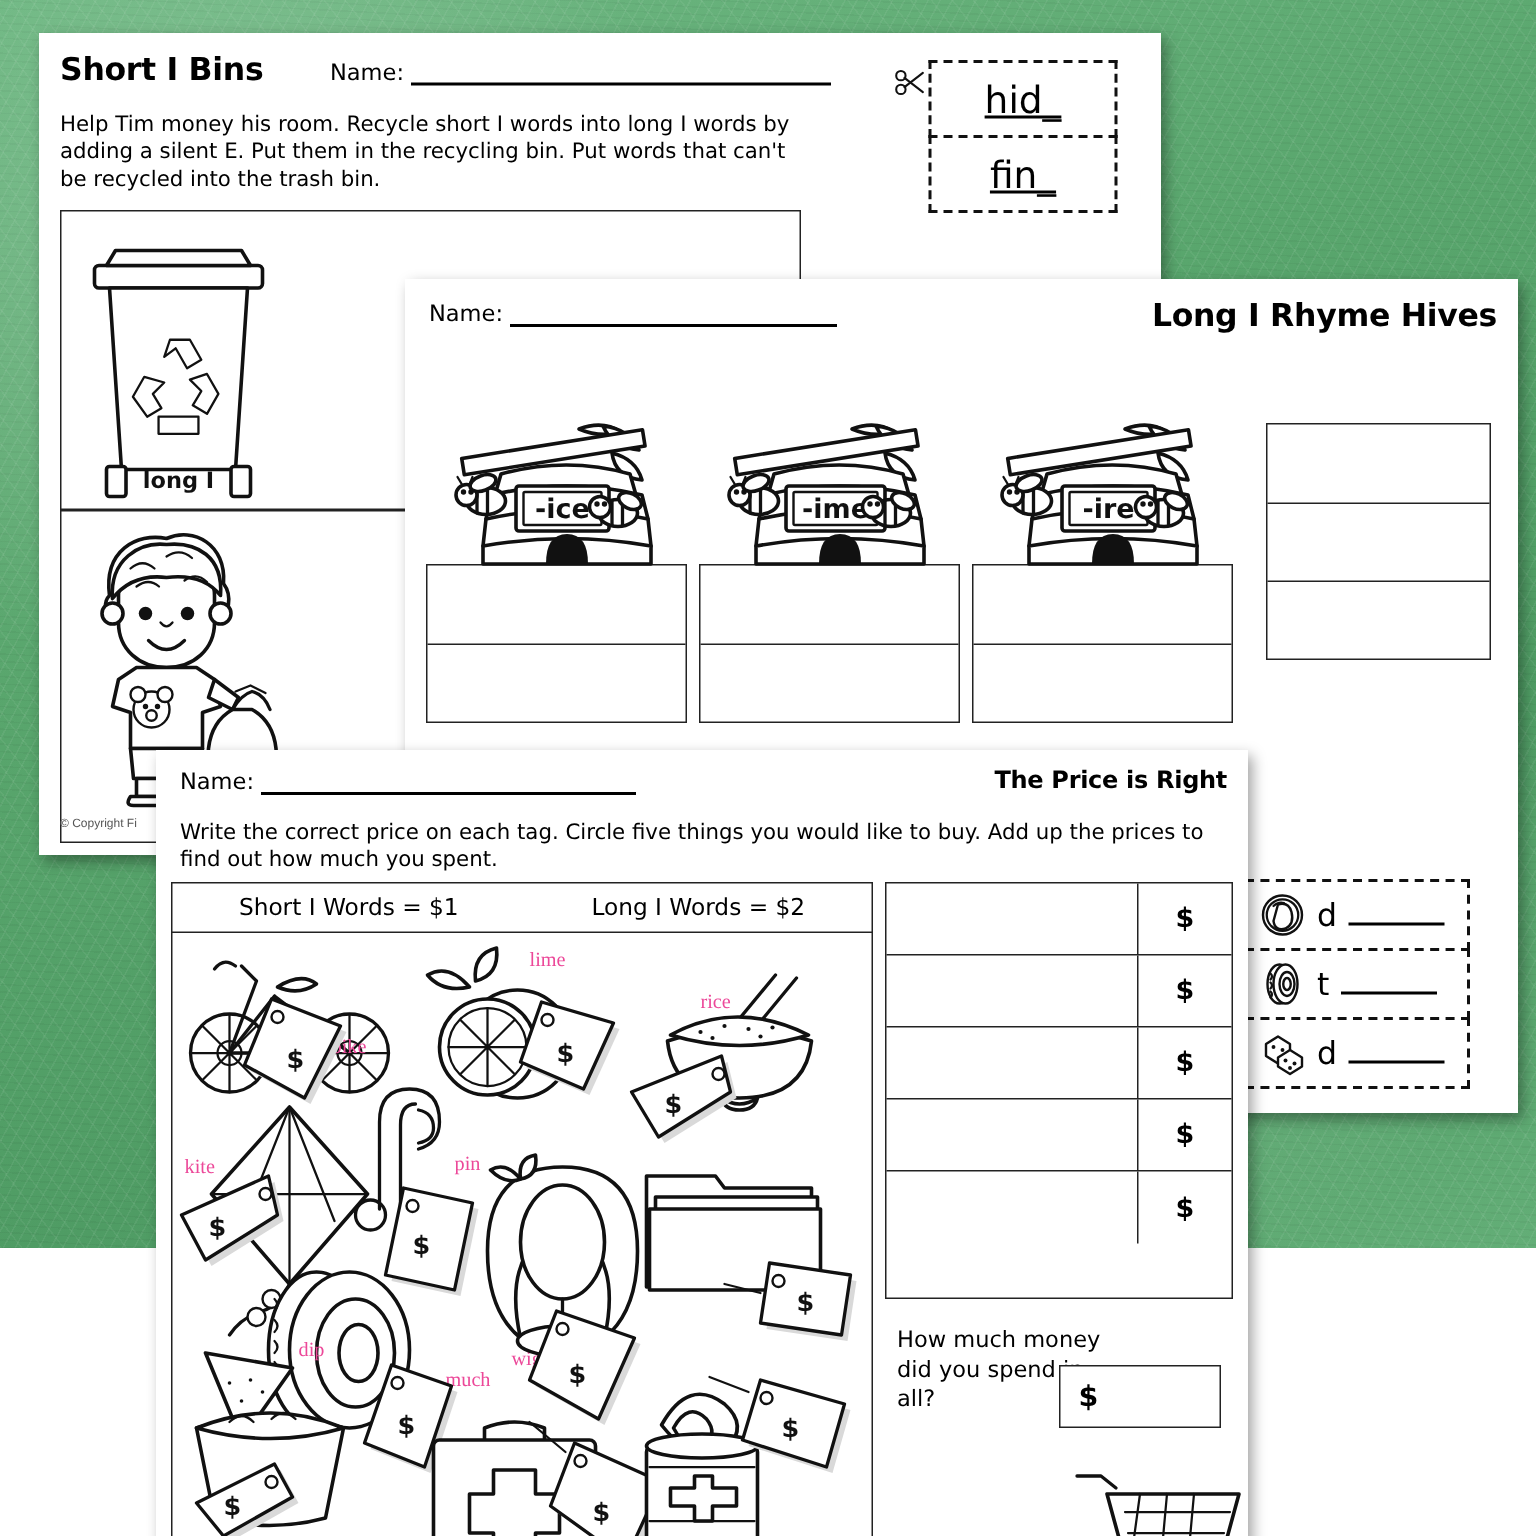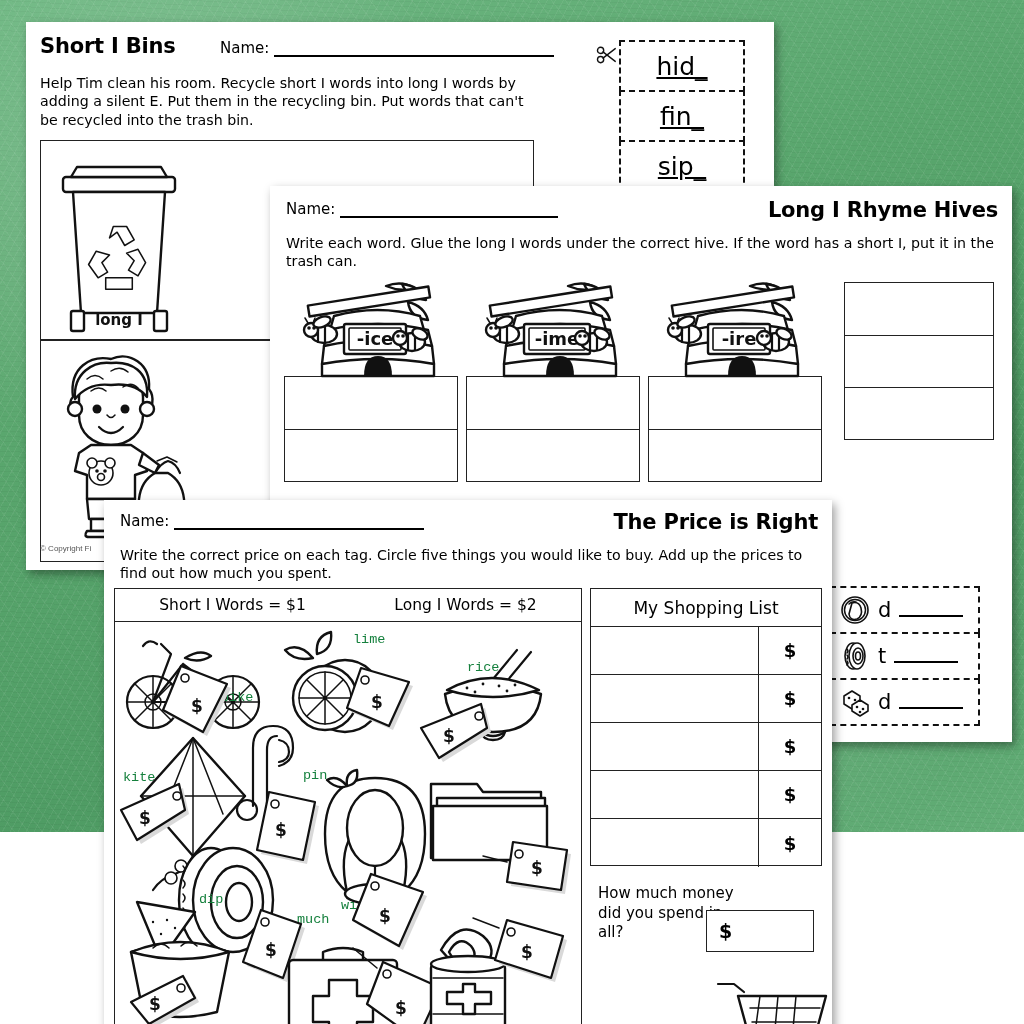--- a/index.html
+++ b/index.html
@@ -86,39 +86,39 @@
   #hv-strips { position: absolute; left: 560px; top: 400px; width: 150px; }
   .wstrip {
     border: 2px dashed #111; height: 48px; margin-bottom: -2px;
     display: flex; align-items: center; gap: 8px; padding-left: 8px; background: #fff;
   }
   .wstrip .wtext { font-size: 21px; font-family: "DejaVu Sans", sans-serif; }
   .wstrip .wline { display:inline-block; border-bottom: 2.5px solid #000; width: 64px; height: 14px; }
 
   
   #pr-name { position: absolute; left: 16px; top: 12px; font-size: 14px; }
-  #pr-title { position: absolute; right: 14px; top: 10px; font-size: 21px; }
+  #pr-title { position: absolute; right: 14px; top: 10px; font-size: 16px; }
   #pr-instr { position: absolute; left: 16px; top: 46px; width: 700px; }
   #pr-wordbox { left: 10px; top: 88px; width: 468px; height: 34px; }
   #pr-wordbox-inner {
     display: flex; align-items: center; justify-content: space-around;
     height: 100%; font-size: 15.5px; font-family: "DejaVu Sans", sans-serif;
   }
   #pr-picbox { left: 10px; top: 122px; width: 468px; height: 430px; border-top: none; }
   #pr-list { left: 486px; top: 88px; width: 232px; height: 278px; }
   .list-head { height: 38px; border-bottom: 1.6px solid #222; display:flex; align-items:center; justify-content:center; font-size: 17px; font-family:"DejaVu Sans", sans-serif; }
   .list-row { height: 48px; border-bottom: 1.6px solid #222; display: flex; }
   .list-row:last-child { border-bottom: none; }
   .list-row .lc1 { flex: 1; border-right: 1.6px solid #222; }
   .list-row .lc2 { width: 62px; display:flex; align-items:center; justify-content:center; font-size: 18px; font-weight: bold; font-family:"DejaVu Sans", sans-serif; }
   #pr-q { position: absolute; left: 494px; top: 384px; width: 140px; font-size: 15px; line-height: 1.30; }
   #pr-qbox { left: 602px; top: 410px; width: 108px; height: 42px; display:flex; align-items:center; padding-left: 12px; font-size: 19px; font-weight:bold; font-family:"DejaVu Sans", sans-serif; }
 
   .piclabel {
-    position: absolute; font-size: 13.5px; font-family: Liberation Mono, monospace; color: #15803d; text-align: right;
+    position: absolute; font-size: 13.5px; font-family: Liberation Serif, serif; color: #ec4899; text-align: right;
   }
   svg { display: block; overflow: visible; }
   .ln { fill: none; stroke: #111; stroke-width: 2.2; stroke-linecap: round; stroke-linejoin: round; }
   .ln-t { fill: none; stroke: #111; stroke-width: 1.5; stroke-linecap: round; stroke-linejoin: round; }
   .fl { fill: #fff; stroke: #111; stroke-width: 2.4; stroke-linejoin: round; }
   .fl-t { fill: #fff; stroke: #111; stroke-width: 1.6; stroke-linejoin: round; }
   .blk { fill: #111; }
   .tag { fill: #fff; stroke: #111; stroke-width: 2.2; stroke-linejoin: round; }
   .tagsh { fill: #d9d9d9; stroke: none; }
   .dollar { font-family: "DejaVu Sans", sans-serif; font-weight: bold; font-size: 17px; fill: #111; }
@@ -132,21 +132,21 @@
   <div class="sheet" id="sheet-bins">
 
     <div id="bins-head">
       <div class="title" id="bins-title">Short I Bins</div>
       <div id="bins-name" class="hand">
         <span class="namelabel">Name:</span>
         <span class="nameline" style="width:280px;height:15px;"></span>
       </div>
     </div>
 
-    <div class="instr hand" id="bins-instr">Help Tim clean his room. Recycle short I words into long I words by adding a silent E. Put them in the recycling bin. Put words that can't be recycled into the trash bin.</div>
+    <div class="instr hand" id="bins-instr">Help Tim money his room. Recycle short I words into long I words by adding a silent E. Put them in the recycling bin. Put words that can't be recycled into the trash bin.</div>
 
     <div class="box" id="bins-box1">
       <svg width="128" height="170" viewBox="0 0 128 170" style="position:absolute;left:14px;top:22px;">
         <rect class="fl" x="8" y="14" width="112" height="15" rx="3"></rect>
         <path class="fl" d="M16 14 L22 4 L106 4 L112 14 Z"></path>
         <path class="fl" d="M18 29 L26 150 L102 150 L110 29 Z"></path>
         <rect class="fl" x="16" y="148" width="13" height="20" rx="2"></rect>
         <rect class="fl" x="99" y="148" width="13" height="20" rx="2"></rect>
 
         <g transform="translate(64,92) scale(0.95)">
@@ -208,32 +208,30 @@
     <svg id="scissors" viewBox="0 0 24 24">
       <circle class="ln-t" cx="5" cy="17" r="3.4"></circle>
       <circle class="ln-t" cx="5" cy="7" r="3.4"></circle>
       <path class="ln-t" d="M7.6 15.4 L21 5"></path>
       <path class="ln-t" d="M7.6 8.6 L21 19"></path>
     </svg>
 
     <div id="cut-strip">
       <div class="strip-cell">hid_</div>
       <div class="strip-cell">fin_</div>
-      <div class="strip-cell">sip_</div>
     </div>
   </div>
 
   <div class="sheet" id="sheet-hives">
 
     <div id="hv-name" class="hand">
       <span class="namelabel">Name:</span>
       <span class="nameline" style="width:218px;height:15px;"></span>
     </div>
     <div class="title" id="hv-title">Long I Rhyme Hives</div>
-    <div class="instr hand" id="hv-instr">Write each word. Glue the long I words under the correct hive. If the word has a short I, put it in the trash can.</div>
 
     <div class="hive-col" style="left:196px;">
       <div class="hive-pic">
         <svg width="174" height="96" viewBox="0 0 174 96" style="position:absolute;left:6px;top:0;">
           <path class="fl" d="M96 4 q16 -6 28 2 q-14 4 -28 -2 Z"></path>
           <path class="fl" d="M112 2 q18 2 24 16 q-18 -2 -24 -16 Z"></path>
           <path class="fl" d="M118 20 q16 4 20 18 q-18 -2 -20 -18 Z"></path>
           <rect class="fl" x="18" y="14" width="122" height="11" transform="rotate(-9 79 20)"></rect>
           <path class="fl" d="M44 34 q44 -12 86 0 l4 14 l-94 0 Z"></path>
           <path class="fl" d="M38 48 q50 -12 100 0 l4 16 l-108 0 Z"></path>
@@ -592,21 +590,20 @@
       <svg width="96" height="80" viewBox="0 0 96 80" style="position:absolute;left:372px;top:290px;">
         <path class="tagsh" d="M24 12 L80 28 L68 70 L12 52 Z"></path>
         <path class="tag" d="M20 8 L76 24 L64 66 L8 48 Z"></path>
         <circle class="fl-t" cx="24" cy="20" r="4"></circle>
         <path class="ln-t" d="M12 16 L-14 6"></path>
         <text x="34" y="46" class="dollar">$</text>
       </svg>
     </div>
 
     <div class="box" id="pr-list">
-      <div class="list-head">My Shopping List</div>
       <div class="list-row">
         <div class="lc1"></div>
         <div class="lc2">$</div>
       </div>
       <div class="list-row">
         <div class="lc1"></div>
         <div class="lc2">$</div>
       </div>
       <div class="list-row">
         <div class="lc1"></div>

